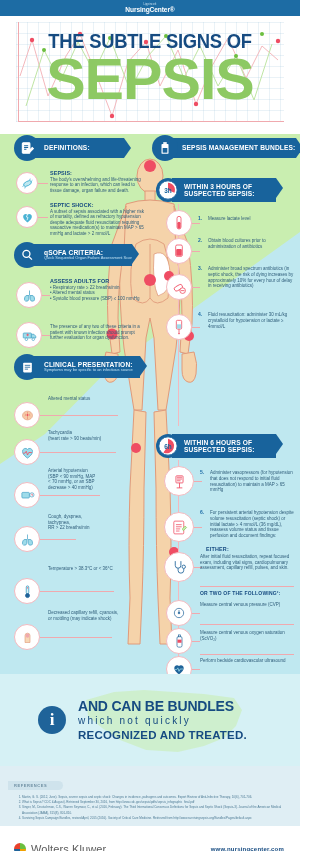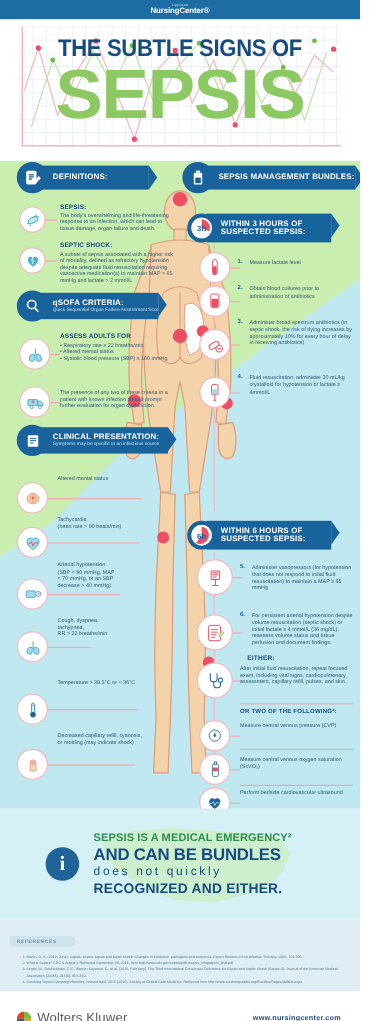--- a/index.html
+++ b/index.html
@@ -581,24 +581,23 @@
   </div>
 
   <div style="position:absolute; left:0; top:674px; width:300px; height:0;"></div>
 
   <div class="emergency">
     <svg class="emap" viewBox="0 0 178 82">
       <path d="M12,20 L40,12 L70,10 L100,12 L130,14 L160,18 L168,30 L162,46 L150,58 L130,66 L104,72 L72,70 L46,60 L28,48 L14,36 Z" fill="#c9eeb0"></path>
     </svg>
     <div class="einfo">i</div>
     <div class="etext">
-      <div class="e1">SEPSIS IS A MEDICAL EMERGENCY²</div>
       <div class="e2">AND CAN BE BUNDLES</div>
-      <div class="e3">does not quickly</div>
-      <div class="e4">RECOGNIZED AND EITHER.</div>
+      <div class="e3">which not quickly</div>
+      <div class="e4">RECOGNIZED AND TREATED.</div>
     </div>
   </div>
 
   <div class="refs">
     <div class="refs-tab">REFERENCES</div>
     <ol>
       <li>Martin, G. S. (2012, June). Sepsis, severe sepsis and septic shock: Changes in incidence, pathogens and outcomes. Expert Review of Anti-Infective Therapy, 10(6), 701-706.</li>
       <li>What is Sepsis? CDC &amp; August). Retrieved September 30, 2016, from http://www.cdc.gov/sepsis/pdfs/sepsis_infographic_final.pdf</li>
       <li>Singer, M., Deutschman, C.S., Warren Seymour, C., et al. (2016, February). The Third International Consensus Definitions for Sepsis and Septic Shock (Sepsis-3). Journal of the American Medical Association (JAMA), 315(8), 801-810.</li>
       <li>Surviving Sepsis Campaign Bundles, revised April, 2015 (2016). Society of Critical Care Medicine. Retrieved from http://www.survivingsepsis.org/Bundles/Pages/default.aspx</li>

